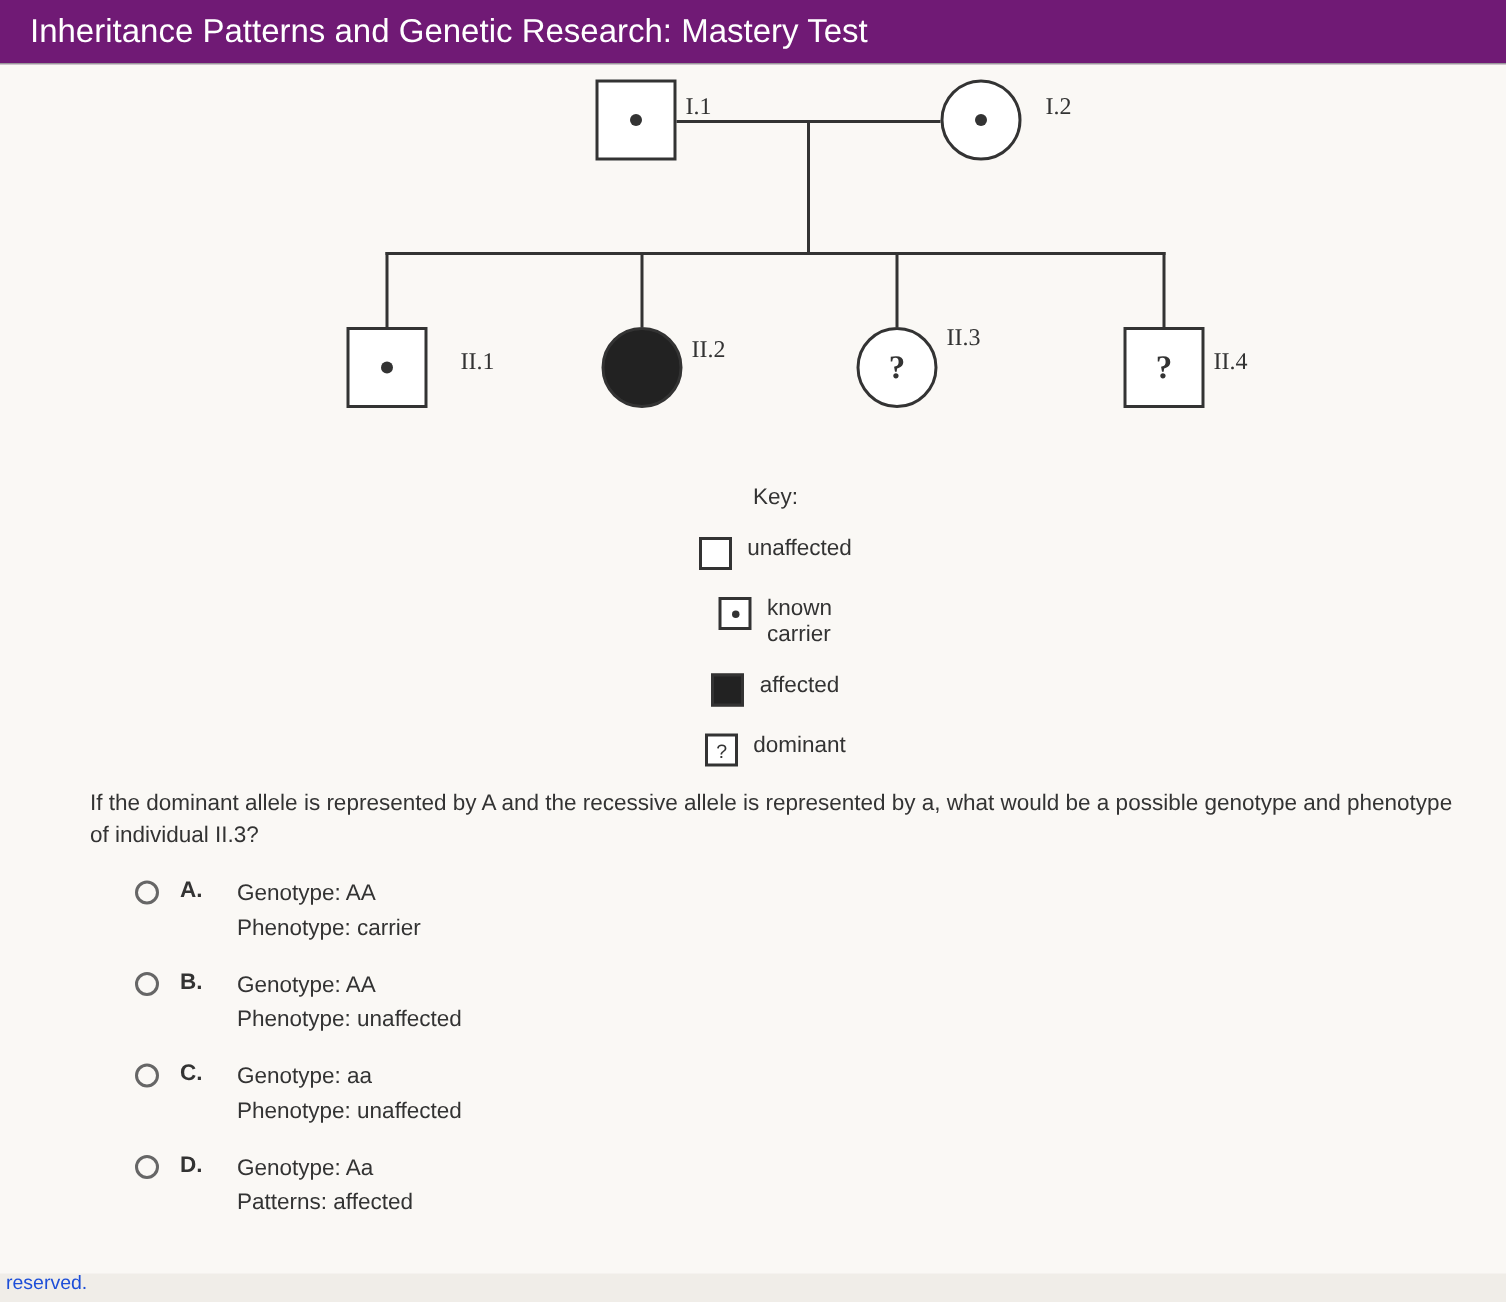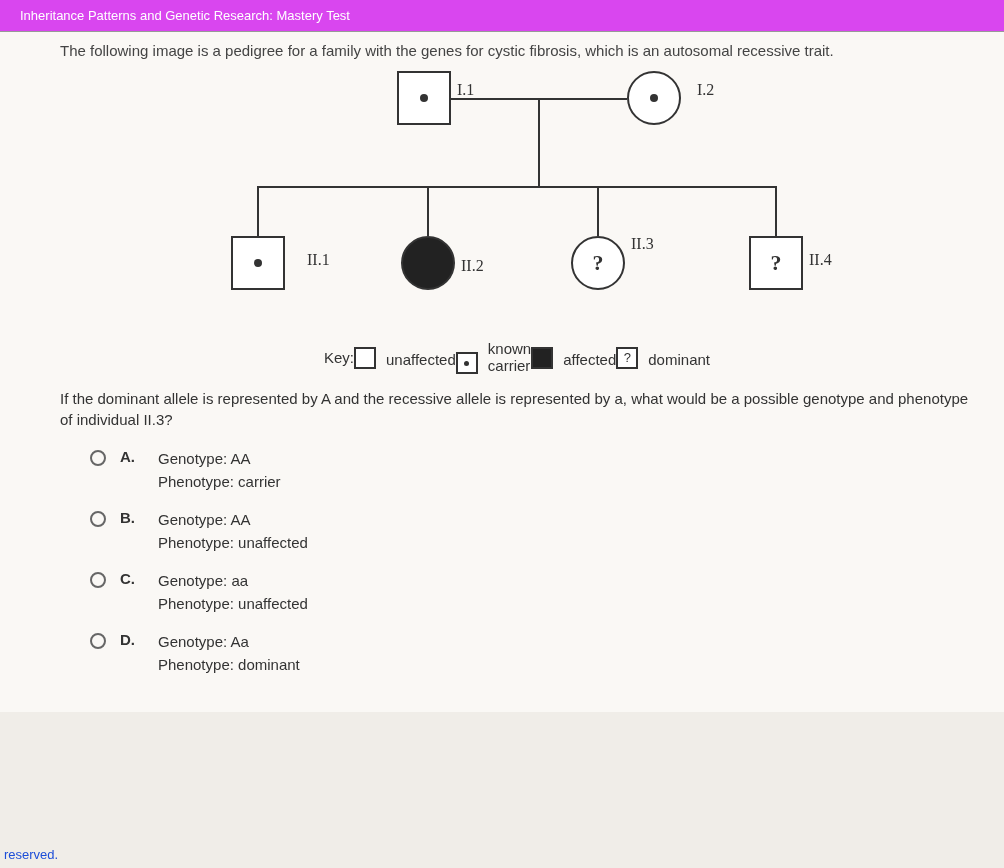--- a/index.html
+++ b/index.html
@@ -6,23 +6,23 @@
   body {
     font-family: Arial, Helvetica, sans-serif;
     background: #f0ede8;
     color: #333;
     width: 1004px;
     height: 868px;
     overflow: hidden;
     position: relative;
   }
   .header-bar {
-    background: #d946ef;
+    background: #701a75;
     padding: 8px 20px;
-    font-size: 13px;
+    font-size: 22px;
     color: #fff;
     font-weight: 500;
     border-bottom: 1px solid #999;
   }
   .content {
     padding: 10px 30px 20px 60px;
     background: #faf8f5;
   }
   .intro {
     font-size: 15px;
@@ -52,33 +52,35 @@
     position: absolute;
     font-size: 16px;
     color: #333;
   }
   .line { position: absolute; background: #333; }
   
   .key-row {
     display: flex;
     align-items: center;
     justify-content: center;
+    gap: 18px;
     font-size: 15px;
     color: #333;
     margin: 6px auto 14px auto;
     width: 700px;
+    flex-direction: column;
   }
   .key-row .ksq {
     width: 22px; height: 22px; border: 2px solid #333; background: #fff;
     display:inline-flex; align-items:center; justify-content:center;
     margin-right:6px; vertical-align:middle;
   }
   .key-row .ksq.small-dot::after{content:"";width:5px;height:5px;background:#333;border-radius:50%;}
   .key-row .ksq.fill{background:#222;}
-  .key-row .kitem{display:flex;align-items:flex-end;gap:4px;}
+  .key-row .kitem{display:flex;align-items:flex-start;gap:4px;}
   .key-row .ktxt{line-height:1.1;}
   .question {
     font-size: 15px;
     color: #333;
     margin: 10px 0 18px 0;
     line-height: 1.4;
   }
   .choices { margin-left: 30px; }
   .choice {
     display: flex;
@@ -105,21 +107,20 @@
 </style>
 </head>
 <body>
 
 <div class="header-bar">
   <span>Inheritance Patterns and Genetic Research: Mastery Test</span>
 </div>
 
 <div class="content">
 
-  <p class="intro">The following image is a pedigree for a family with the genes for cystic fibrosis, which is an autosomal recessive trait.</p>
 
   <div class="pedigree-wrap">
 
     <div class="sq" style="left:200px;top:0;">
         <span class="dot"></span>
       </div>
     <span class="plabel" style="left:260px;top:10px;">I.1</span>
 
     <div class="ci" style="left:430px;top:0;">
         <span class="dot"></span>
@@ -136,21 +137,21 @@
     <div class="line" style="left:230px;top:115px;width:2px;height:50px;"></div>
     <div class="line" style="left:400px;top:115px;width:2px;height:50px;"></div>
     <div class="line" style="left:578px;top:115px;width:2px;height:50px;"></div>
 
     <div class="sq" style="left:34px;top:165px;">
         <span class="dot"></span>
       </div>
     <span class="plabel" style="left:110px;top:180px;">II.1</span>
 
     <div class="ci filled" style="left:204px;top:165px;"></div>
-    <span class="plabel" style="left:264px;top:186px;">II.2</span>
+    <span class="plabel" style="left:264px;top:172px;">II.2</span>
 
     <div class="ci" style="left:374px;top:165px;">
         <span class="qmark">?</span>
       </div>
     <span class="plabel" style="left:434px;top:164px;">II.3</span>
 
     <div class="sq" style="left:552px;top:165px;">
         <span class="qmark">?</span>
       </div>
     <span class="plabel" style="left:612px;top:180px;">II.4</span>
@@ -204,20 +205,20 @@
       <span class="body">
         <span>Genotype: aa</span><br>
         <span>Phenotype: unaffected</span>
       </span>
     </div>
     <div class="choice">
       <span class="radio"></span>
       <span class="letter">D.</span>
       <span class="body">
         <span>Genotype: Aa</span><br>
-        <span>Phenotype: dominant</span>
+        <span>Patterns: affected</span>
       </span>
     </div>
   </div>
 
 </div>
 
 <div class="footer">reserved.</div>
 
 </body></html>

